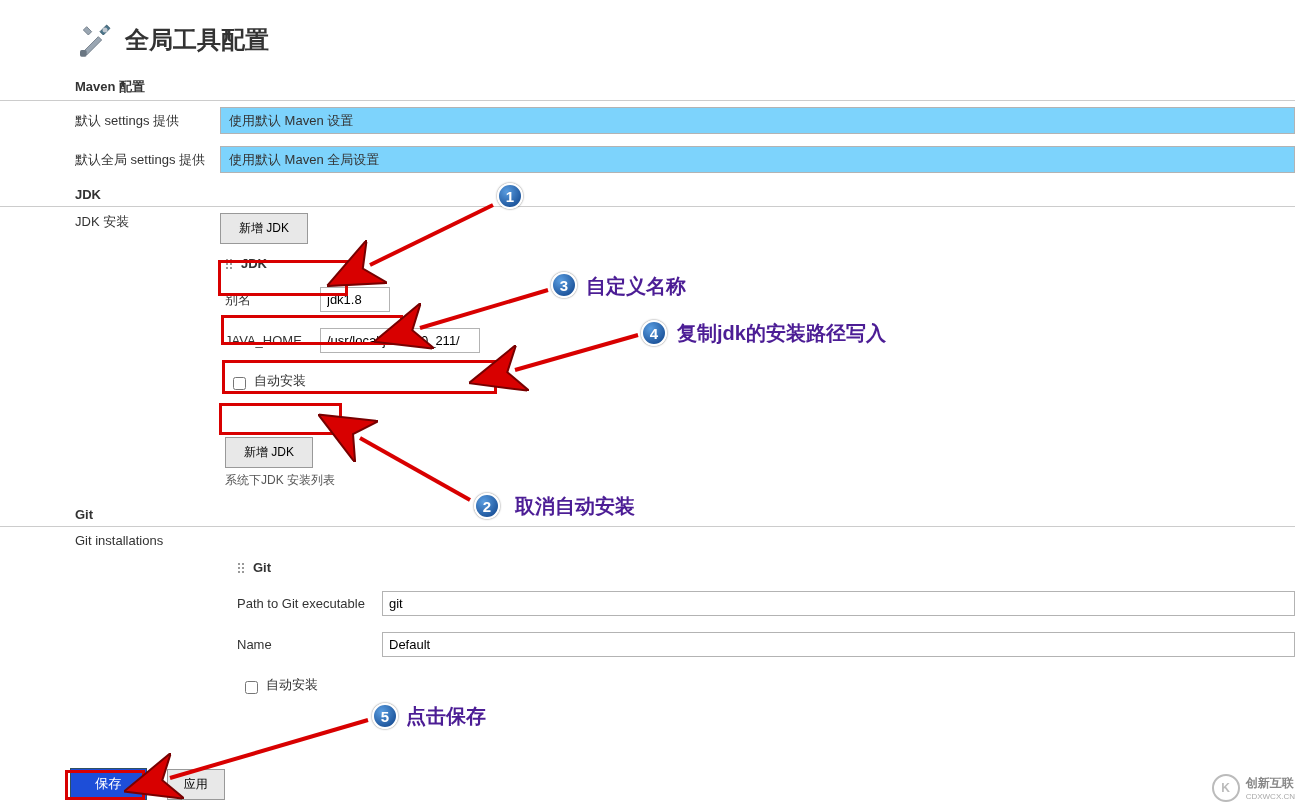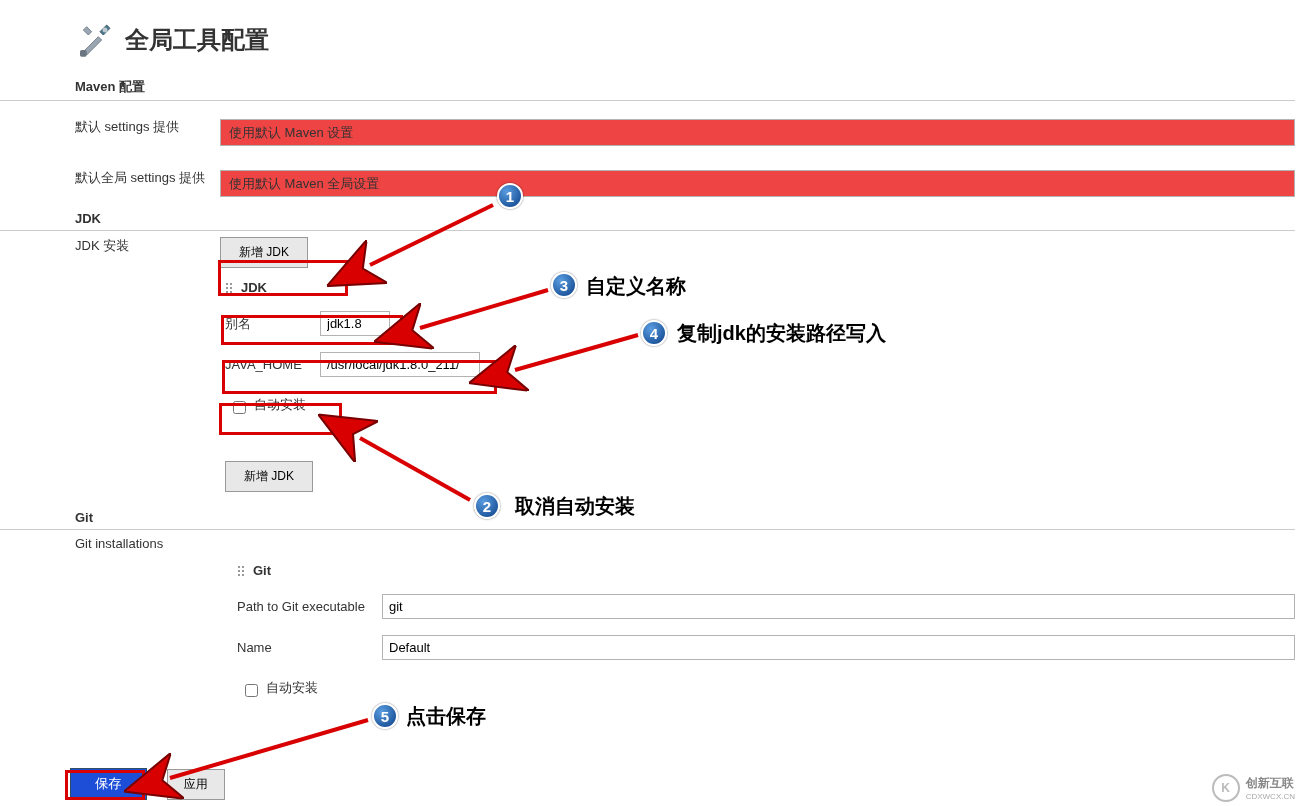--- a/index.html
+++ b/index.html
@@ -51,22 +51,21 @@
   .form-input-wrap {
     flex: 1;
     margin-right: 4px;
   }
   .form-input {
     width: 100%;
     padding: 5px 8px;
     border: 1px solid #b3b3b3;
     font-size: 13px;
     color: #333;
-    background: #ef4444;
-    margin-top: 12px;
+    background: #7dd3fc;
   }
   .btn {
     background: #e8e8e8;
     border: 1px solid #999;
     padding: 6px 16px;
     font-size: 12px;
     cursor: pointer;
     font-family: inherit;
   }
   .btn-primary {
@@ -139,21 +138,21 @@
   }
   
   .hl {
     border: 3px solid #d80000;
     position: absolute;
     pointer-events: none;
   }
   
   .anno {
     position: absolute;
-    color: #000000;
+    color: #4c1d95;
     font-size: 20px;
     font-weight: bold;
     pointer-events: none;
     white-space: nowrap;
   }
   
   .badge {
     position: absolute;
     width: 26px;
     height: 26px;
@@ -240,20 +239,21 @@
     <div class="field-label">JAVA_HOME</div>
     <input class="field-input" style="width: 160px; flex: 0 0 auto;" value="/usr/local/jdk1.8.0_211/">
   </div>
   <div class="checkbox-row" style="width:112px;">
     <input type="checkbox" style="">
     <span>自动安装</span>
   </div>
 
   <div style="height:40px;"></div>
   <button class="btn" style="padding:6px 18px;">新增 JDK</button>
+  <div class="help-text">系统下JDK 安装列表</div>
 </div>
 
 <div class="section-title" style="margin-top:10px;">Git</div>
 <div class="form-row">
   <div class="form-label" style="width:160px;">Git installations</div>
 </div>
 <div class="git-block">
   <div class="sub-header">
     <span class="drag-handle"></span>
     <span>Git</span>

